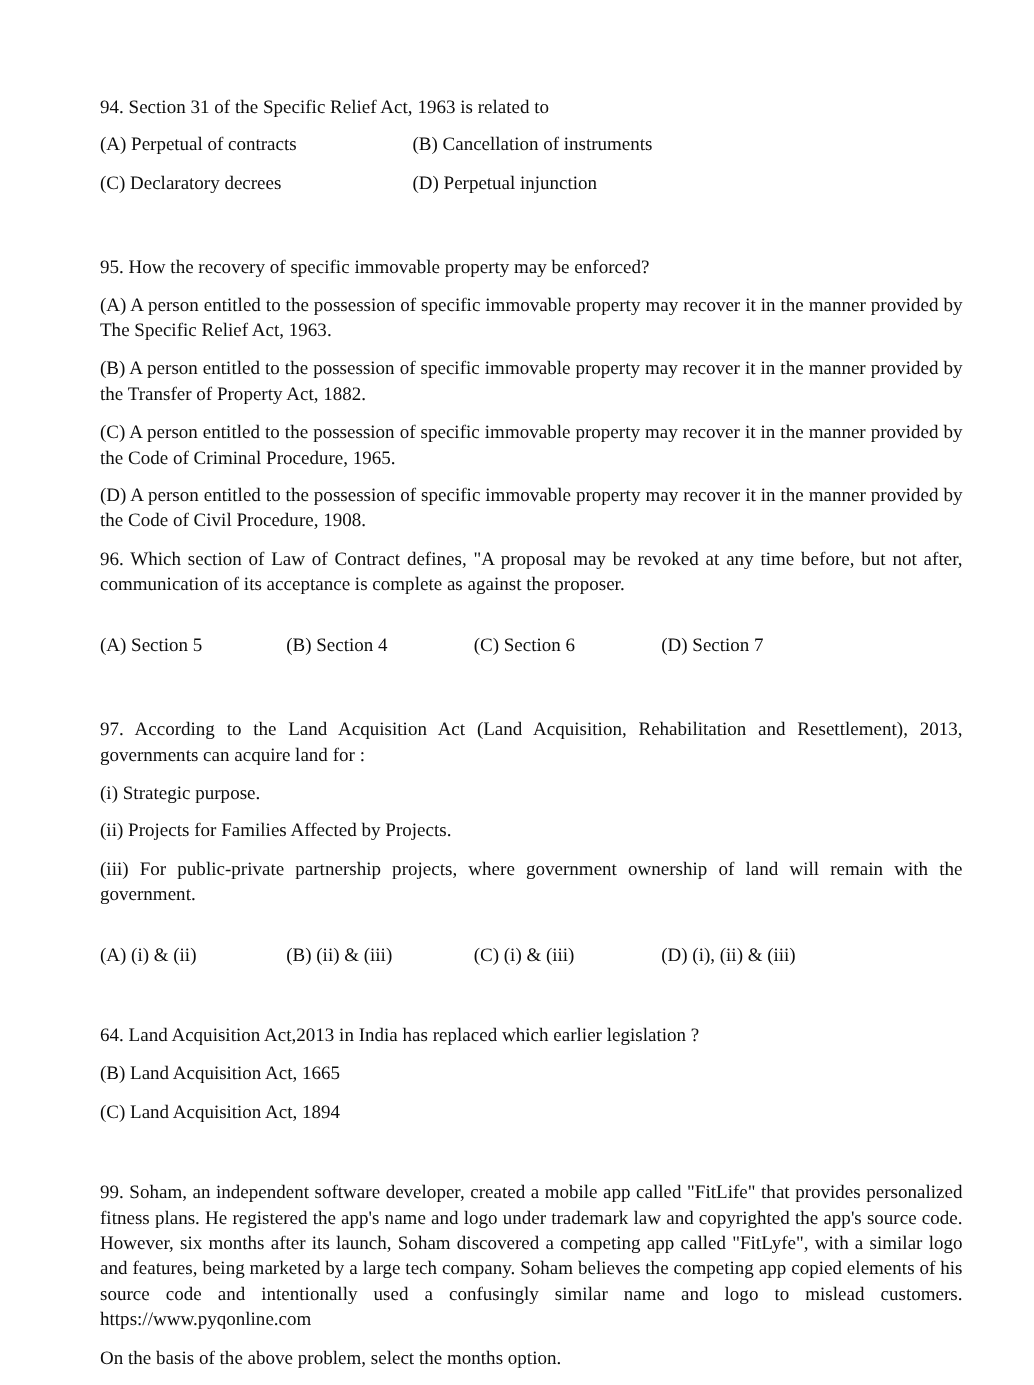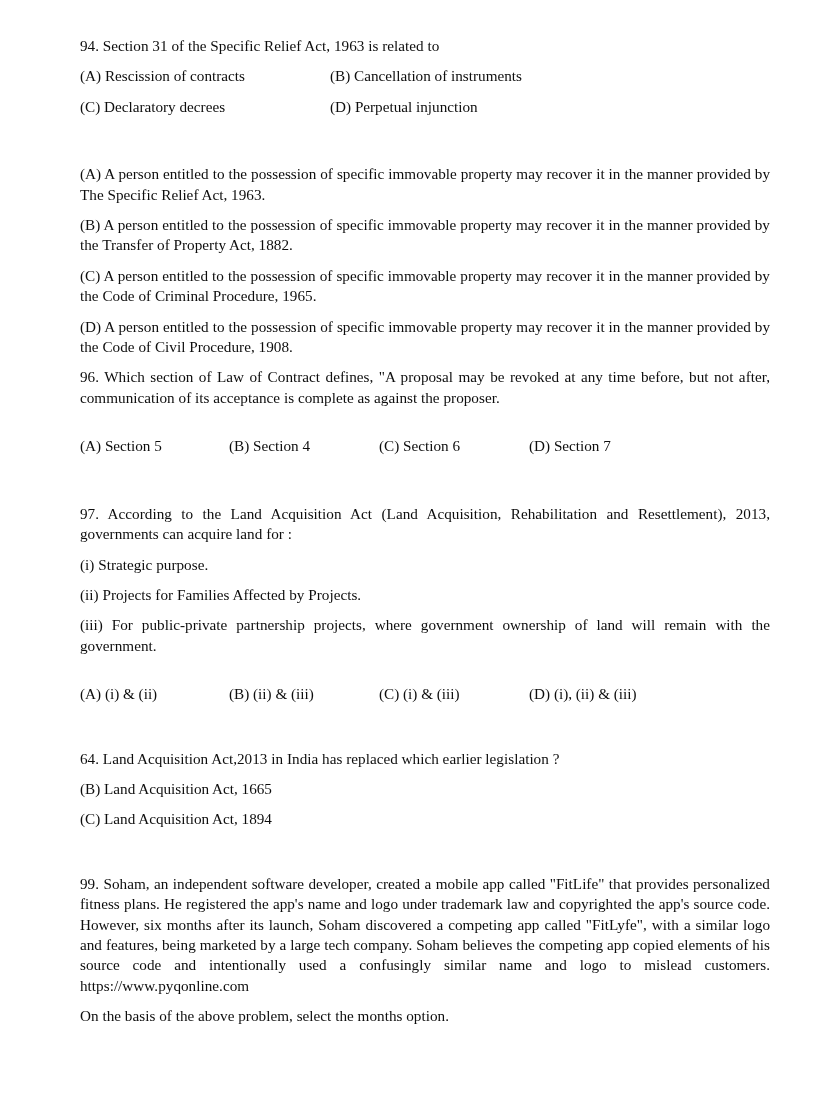--- a/index.html
+++ b/index.html
@@ -12,21 +12,21 @@
     height: 1108px;
     font-family: "Liberation Serif", "DejaVu Serif", serif;
     color: #0d0d0d;
     overflow: hidden;
   }
   .page {
     position: relative;
     width: 827px;
     height: 828px;
     box-sizing: border-box;
-    padding: 36px 57px 0 80px;
+    padding: 76px 57px 0 80px;
   }
   .qblock {
     width: 690px;
   }
   .para {
     font-size: 15.2px;
     line-height: 20.4px;
     text-align: justify;
     text-justify: inter-word;
     margin: 0;
@@ -62,30 +62,31 @@
   .opts4 .col:nth-child(4) { flex: 1 1 auto; }
 </style>
 </head>
 <body>
 
 <div class="page">
 
   <div class="qblock">
     <p class="para nojust">94. Section 31 of the Specific Relief Act, 1963 is related to</p>
     <div class="opts2 gap-q">
-      <div class="col">(A) Rescission of contracts</div>
+      <div class="col">(A) Perpetual of contracts</div>
       <div class="col">(B) Cancellation of instruments</div>
     </div>
     <div class="opts2 gap-q">
       <div class="col">(C) Declaratory decrees</div>
       <div class="col">(D) Perpetual injunction</div>
     </div>
   </div>
 
   <div class="qblock gap-sec-lg">
+    <p class="para nojust">95. How the recovery of specific immovable property may be enforced?</p>
     <p class="para gap-para">(A) A person entitled to the possession of specific immovable property may recover it in the manner provided by The Specific Relief Act, 1963.</p>
     <p class="para gap-para">(B) A person entitled to the possession of specific immovable property may recover it in the manner provided by the Transfer of Property Act, 1882.</p>
     <p class="para gap-para">(C) A person entitled to the possession of specific immovable property may recover it in the manner provided by the Code of Criminal Procedure, 1965.</p>
     <p class="para gap-para">(D) A person entitled to the possession of specific immovable property may recover it in the manner provided by the Code of Civil Procedure, 1908.</p>
   </div>
 
   <div class="qblock gap-para">
     <p class="para">96. Which section of Law of Contract defines, "A proposal may be revoked at any time before, but not after, communication of its acceptance is complete as against the proposer.</p>
     <div class="opts4 gap-q">
       <div class="col">(A) Section 5</div>

